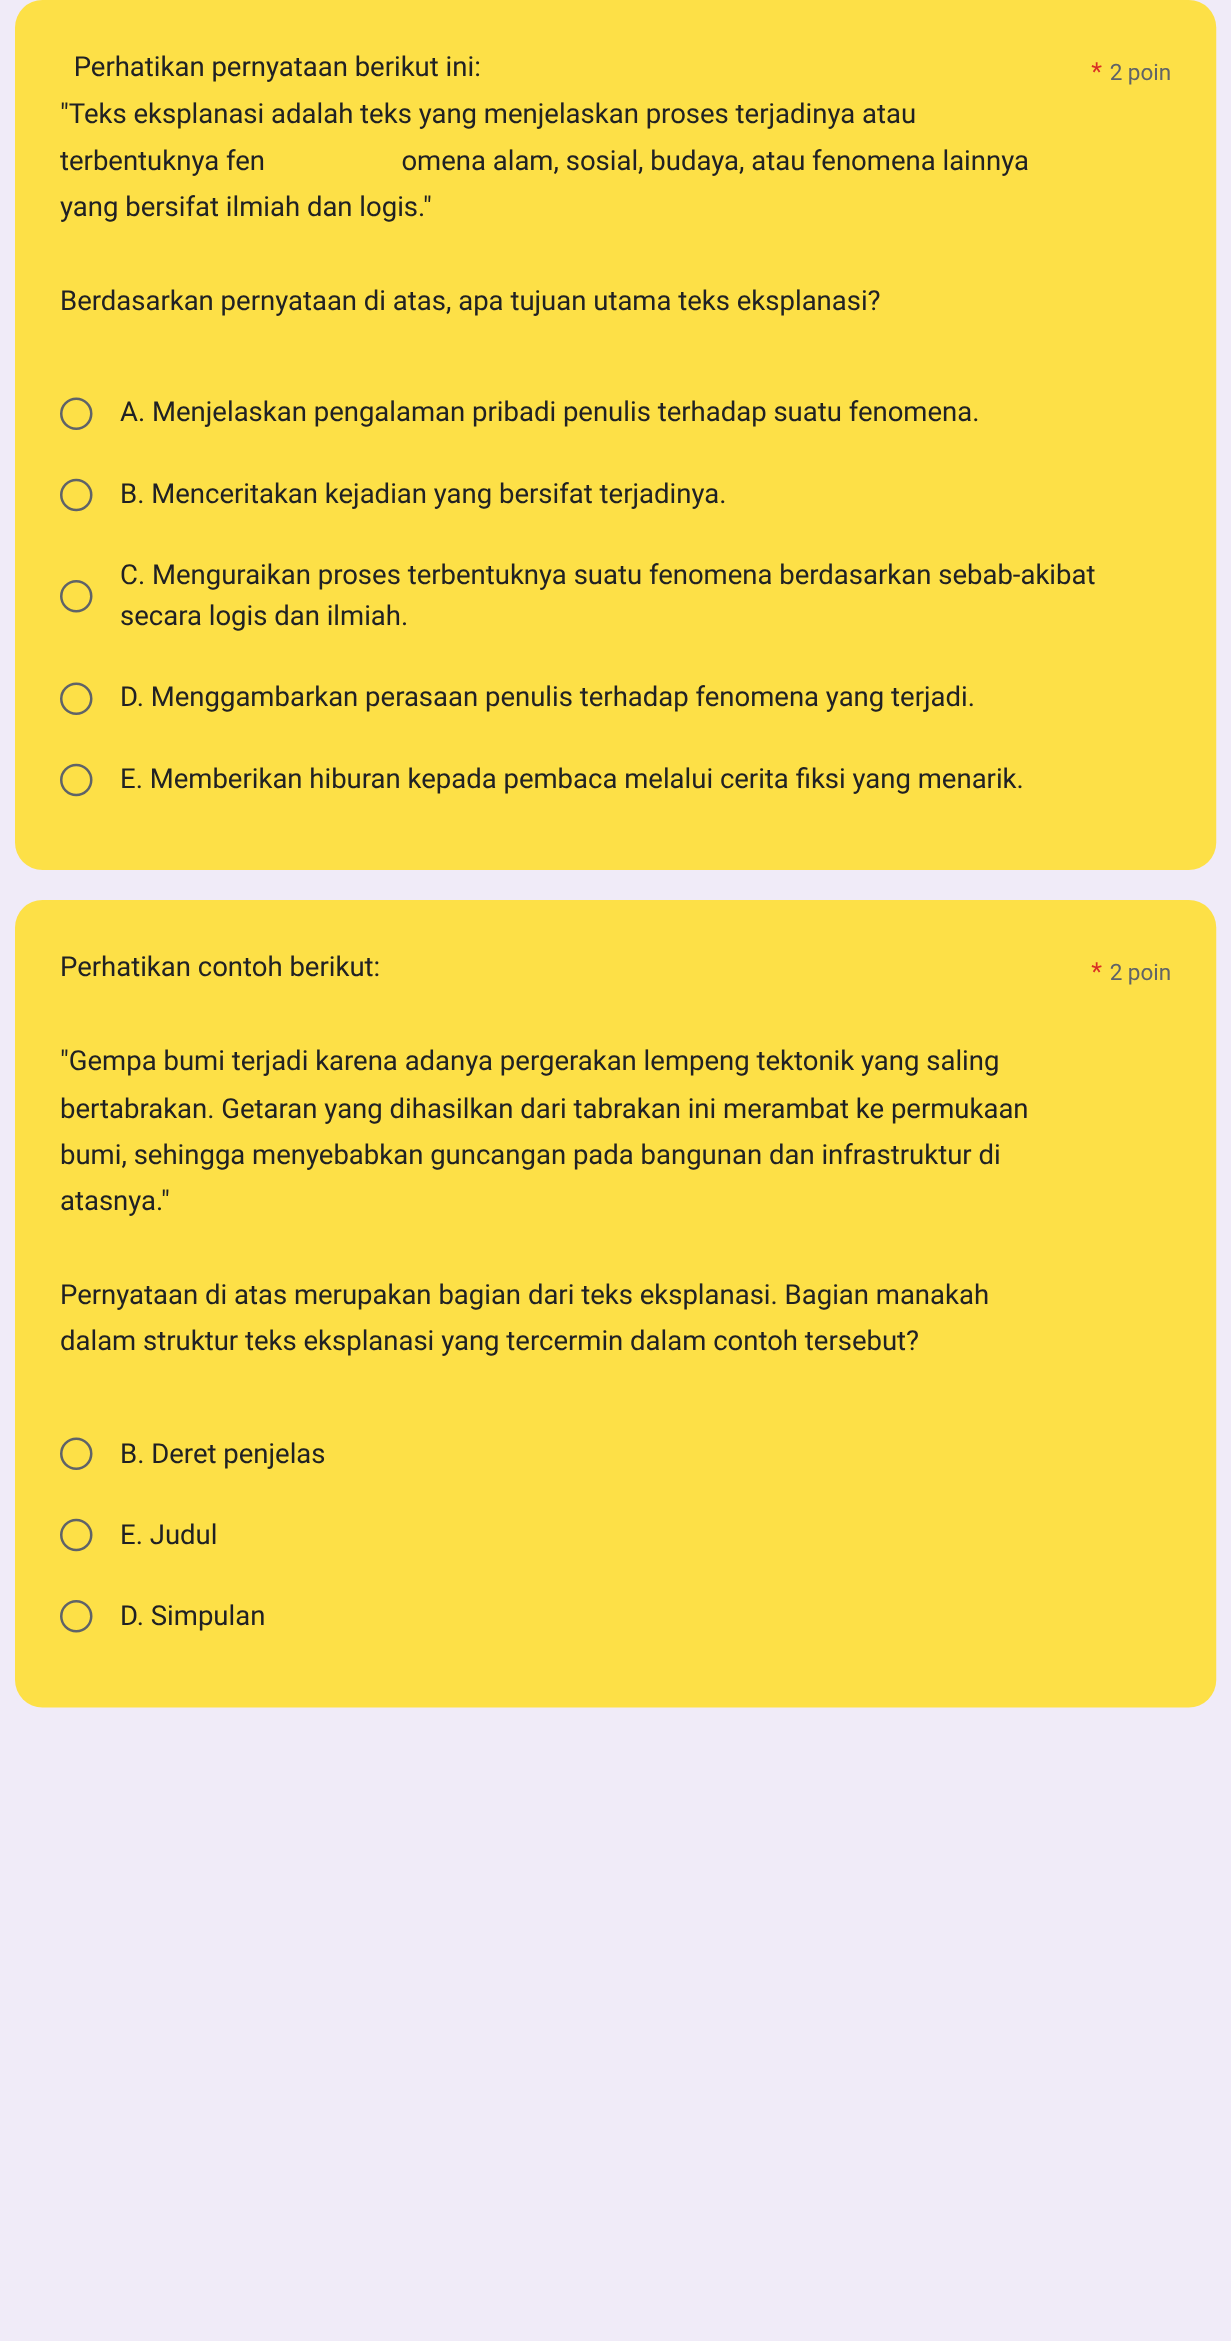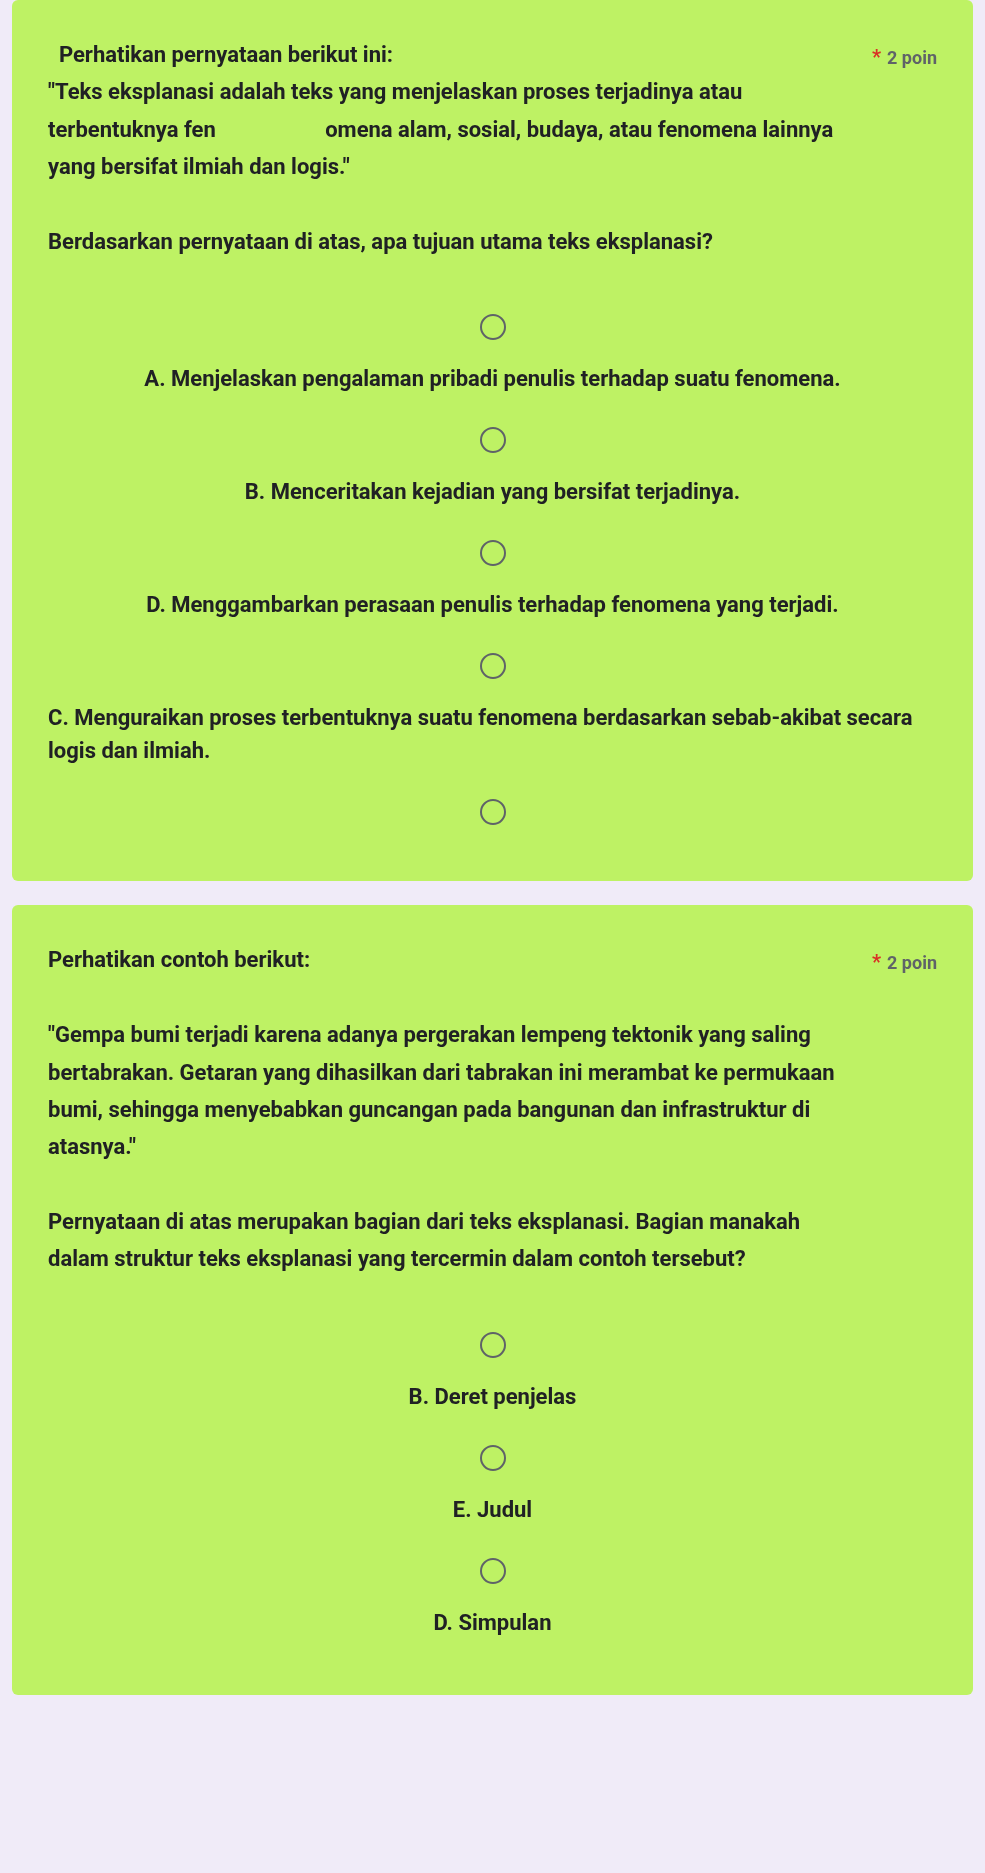--- a/index.html
+++ b/index.html
@@ -6,25 +6,24 @@
   body {
     font-family: Roboto, Arial, sans-serif;
     background: #f0ebf8;
     width: 985px;
     margin: 0 auto;
     color: #202124;
     font-size: 22px;
     line-height: 1.7;
   }
   .card {
-    background: #bef264;
-    border-radius: 6px;
+    background: #fde047;
+    border-radius: 22px;
     margin: 0 12px 24px 12px;
     padding: 36px 36px 40px 36px;
-    font-weight: bold;
   }
   .card-header {
     display: flex;
     align-items: flex-start;
     gap: 24px;
   }
   .question-text {
     flex: 1;
     font-size: 22px;
     color: #202124;
@@ -46,21 +45,20 @@
     font-size: 18px;
   }
   .options {
     margin-top: 38px;
   }
   .option {
     display: flex;
     align-items: center;
     gap: 22px;
     padding: 16px 0;
-    flex-direction: column;
   }
   .radio {
     width: 26px;
     height: 26px;
     border: 2.5px solid #5f6368;
     border-radius: 50%;
     flex-shrink: 0;
   }
   .option-label {
     font-size: 22px;
@@ -86,28 +84,29 @@
     <div class="option">
       <div class="radio"></div>
       <div class="option-label">A. Menjelaskan pengalaman pribadi penulis terhadap suatu fenomena.</div>
     </div>
     <div class="option">
       <div class="radio"></div>
       <div class="option-label">B. Menceritakan kejadian yang bersifat terjadinya.</div>
     </div>
     <div class="option">
       <div class="radio"></div>
+      <div class="option-label">C. Menguraikan proses terbentuknya suatu fenomena berdasarkan sebab-akibat secara logis dan ilmiah.</div>
+    </div>
+    <div class="option">
+      <div class="radio"></div>
       <div class="option-label">D. Menggambarkan perasaan penulis terhadap fenomena yang terjadi.</div>
     </div>
     <div class="option">
       <div class="radio"></div>
-      <div class="option-label">C. Menguraikan proses terbentuknya suatu fenomena berdasarkan sebab-akibat secara logis dan ilmiah.</div>
-    </div>
-    <div class="option">
-      <div class="radio"></div>
+      <div class="option-label">E. Memberikan hiburan kepada pembaca melalui cerita fiksi yang menarik.</div>
     </div>
   </div>
 </div>
 
 <div class="card">
   <div class="card-header">
     <div class="question-text">Perhatikan contoh berikut:
 
 "Gempa bumi terjadi karena adanya pergerakan lempeng tektonik yang saling bertabrakan. Getaran yang dihasilkan dari tabrakan ini merambat ke permukaan bumi, sehingga menyebabkan guncangan pada bangunan dan infrastruktur di atasnya."
 

